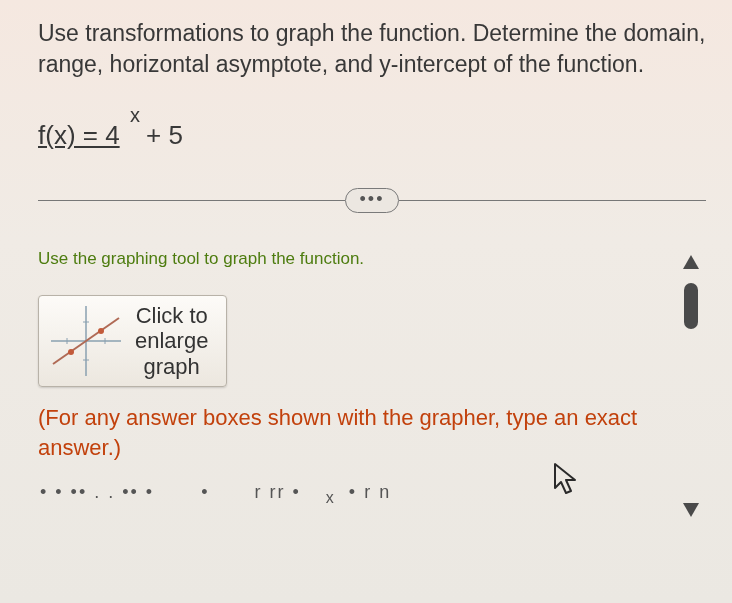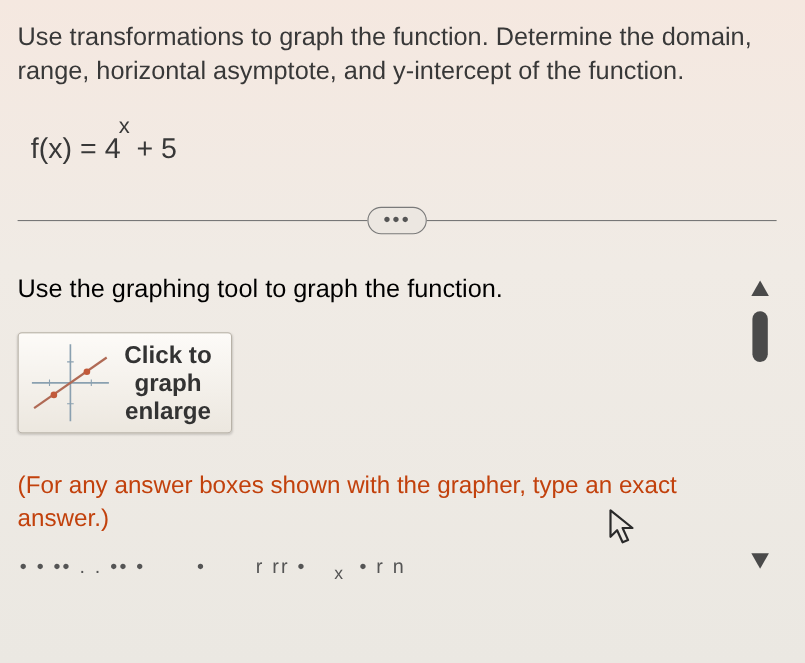--- a/index.html
+++ b/index.html
@@ -6,36 +6,36 @@
   body {
     width: 732px;
     height: 603px;
     font-family: Arial, Helvetica, sans-serif;
     background: linear-gradient(180deg, #f5e8e0 0%, #f0ebe5 40%, #ebe8e2 100%);
     color: #3a3a3a;
     position: relative;
     overflow: hidden;
   }
   .content {
-    padding: 18px 26px 0 16px;
+    padding: 18px 26px 0 38px;
   }
   .prompt {
     font-size: 23px;
     line-height: 1.35;
     color: #383838;
     margin-bottom: 28px;
   }
   .equation {
     font-size: 26px;
     color: #383838;
     position: relative;
     height: 50px;
     margin-bottom: 30px;
   }
-  .eq-base { position: absolute; left: 12px; top: 12px; }
+  .eq-base { position: absolute; left: 0; top: 12px; text-decoration: underline; }
   .eq-exp { position: absolute; left: 92px; top: -4px; font-size: 20px; }
   .eq-tail { position: absolute; left: 108px; top: 12px; }
   .divider-row {
     display: flex;
     align-items: center;
     margin: 0 0 36px 0;
   }
   .hr-left { flex: 1; height: 1px; background: #777; }
   .hr-right { flex: 1; height: 1px; background: #777; }
   .pill {
@@ -47,35 +47,34 @@
     letter-spacing: 2px;
     line-height: 1;
     background: #ece7e1;
   }
   .lower-row {
     display: flex;
     align-items: flex-start;
   }
   .lower-left { flex: 1; }
   .instruction {
-    font-size: 23px;
-    color: #000000;
+    font-size: 17px;
+    color: #4d7c0f;
     margin-bottom: 26px;
   }
   .enlarge-btn {
     display: inline-flex;
     align-items: center;
     background: linear-gradient(180deg, #fdfbf8 0%, #ece7df 100%);
     border: 1px solid #b8b2a8;
     border-radius: 4px;
     padding: 6px 18px 6px 8px;
     box-shadow: 0 1px 2px rgba(0,0,0,0.15);
     cursor: pointer;
-    margin-bottom: 32px;
-    font-weight: bold;
+    margin-bottom: 16px;
   }
   .mini-graph {
     width: 78px;
     height: 78px;
     margin-right: 10px;
   }
   .enlarge-text {
     font-size: 22px;
     color: #333;
     line-height: 1.15;
@@ -149,22 +148,22 @@
             <line x1="58" y1="36" x2="58" y2="42"></line>
             <line x1="36" y1="20" x2="42" y2="20"></line>
             <line x1="36" y1="58" x2="42" y2="58"></line>
           </g>
           <line x1="6" y1="62" x2="72" y2="16" stroke="#b06a55" stroke-width="2"></line>
           <circle cx="24" cy="50" r="3" fill="#c25a3a"></circle>
           <circle cx="54" cy="29" r="3" fill="#c25a3a"></circle>
         </svg>
         <div class="enlarge-text">
           <div>Click to</div>
+          <div>enlarge</div>
           <div>graph</div>
-          <div>enlarge</div>
         </div>
       </div>
 
       <p class="note">(For any answer boxes shown with the grapher, type an exact answer.)</p>
 
       <div class="fragments">
         <span>• • ••</span>
         <span>. .   ••</span>
         <span>•</span>
         <span style="margin-left:40px">•</span>

